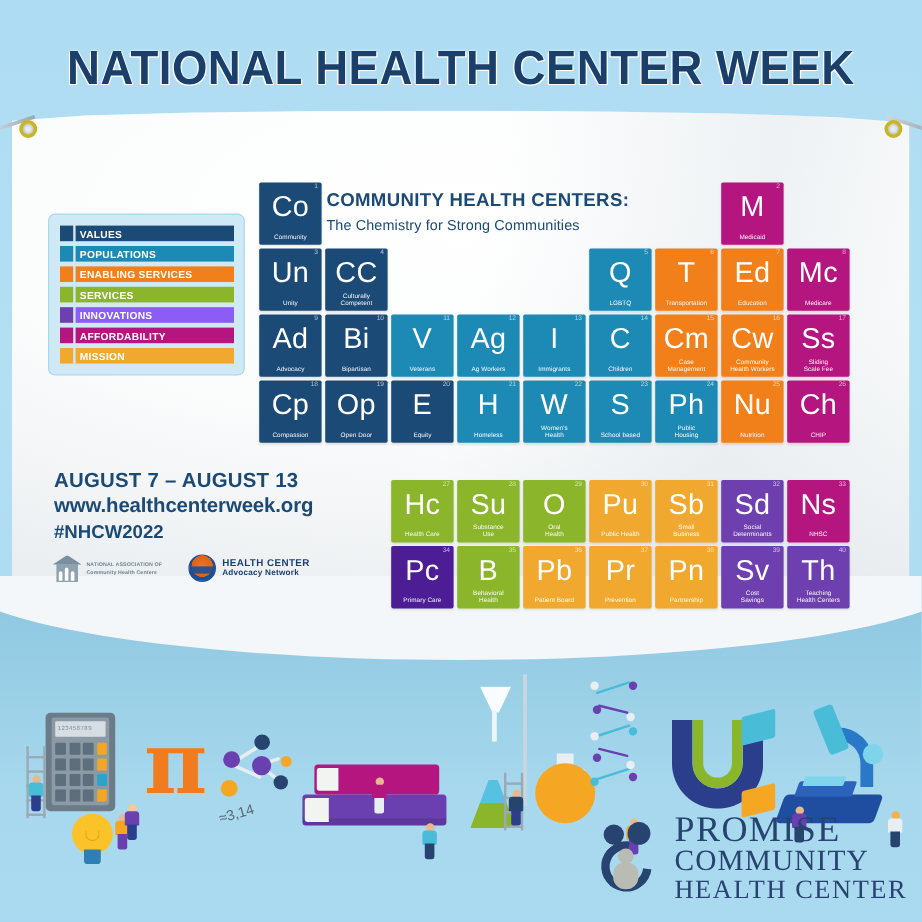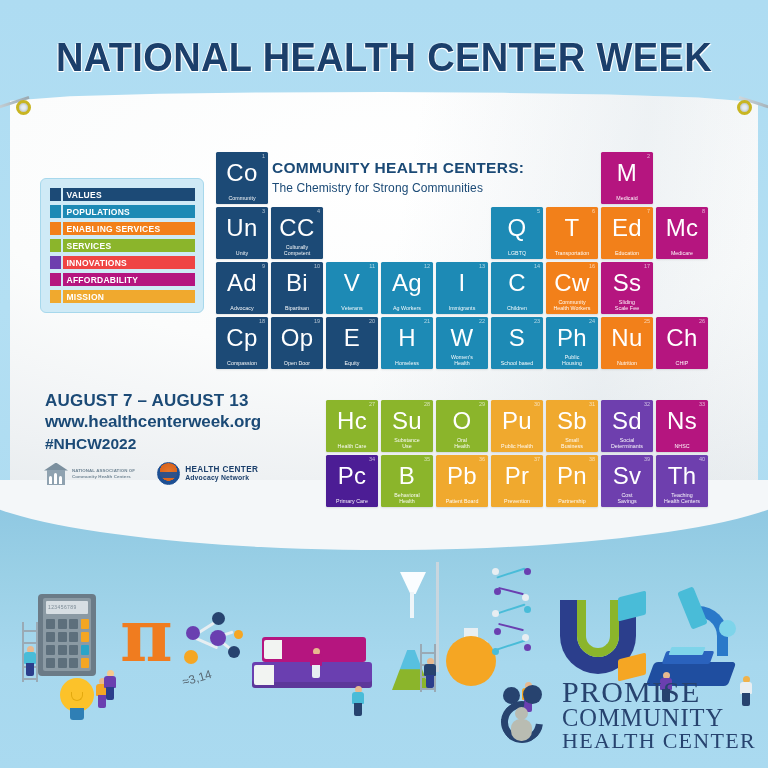--- a/index.html
+++ b/index.html
@@ -306,21 +306,21 @@
     <div class="legend-row">
       <div class="legend-chip" style="background: rgb(242, 128, 26);"></div>
       <div class="legend-bar" style="background: rgb(242, 128, 26);">ENABLING SERVICES</div>
     </div>
     <div class="legend-row">
       <div class="legend-chip" style="background: rgb(139, 181, 43);"></div>
       <div class="legend-bar" style="background: rgb(139, 181, 43);">SERVICES</div>
     </div>
     <div class="legend-row">
       <div class="legend-chip" style="background: rgb(110, 63, 174);"></div>
-      <div class="legend-bar" style="background: #ef4444;">INNOVATIONS</div>
+      <div class="legend-bar" style="background: #8b5cf6;">INNOVATIONS</div>
     </div>
     <div class="legend-row">
       <div class="legend-chip" style="background: rgb(181, 21, 127);"></div>
       <div class="legend-bar" style="background: rgb(181, 21, 127);">AFFORDABILITY</div>
     </div>
     <div class="legend-row">
       <div class="legend-chip" style="background: rgb(240, 169, 46);"></div>
       <div class="legend-bar" style="background: rgb(240, 169, 46);">MISSION</div>
     </div>
   </div>
@@ -435,20 +435,28 @@
           <div class="num">13</div>
           <div class="sym">I</div>
           <div class="nm">Immigrants</div>
         </div>
       </div>
       <div class="cell">
         <div class="tile" style="background: rgb(29, 138, 181);">
           <div class="num">14</div>
           <div class="sym">C</div>
           <div class="nm">Children</div>
+        </div>
+      </div>
+      <div class="cell">
+        <div class="tile" style="background: rgb(242, 128, 26);">
+          <div class="num">15</div>
+          <div class="sym">Cm</div>
+          <div class="nm">Case
+Management</div>
         </div>
       </div>
       <div class="cell">
         <div class="tile" style="background: rgb(242, 128, 26);">
           <div class="num">16</div>
           <div class="sym">Cw</div>
           <div class="nm">Community
 Health Workers</div>
         </div>
       </div>

